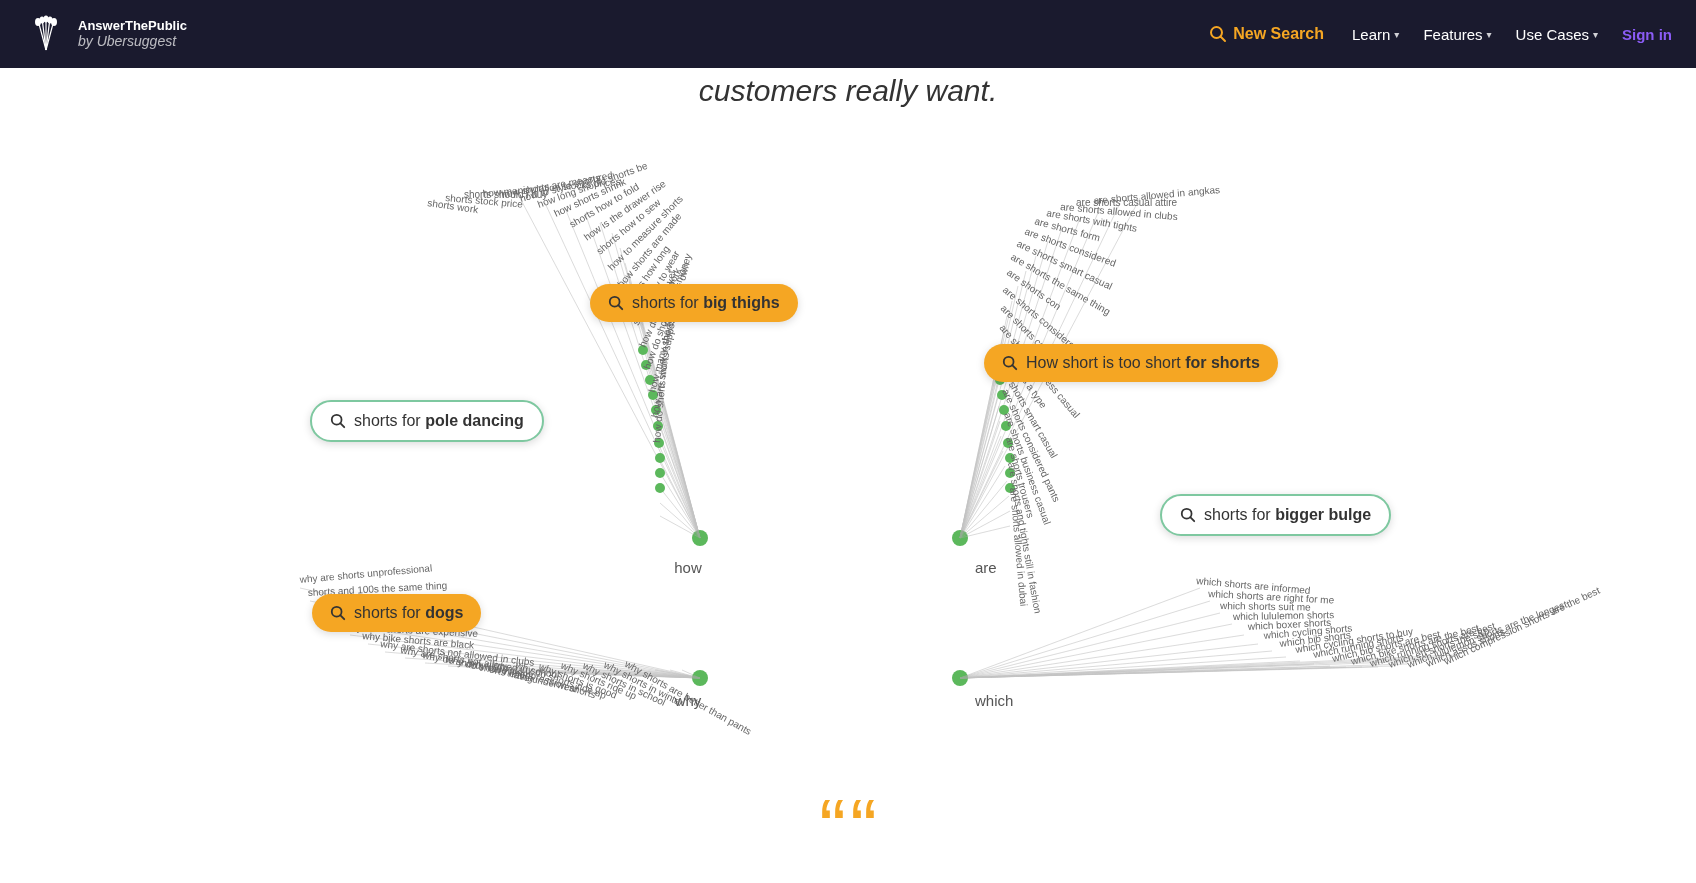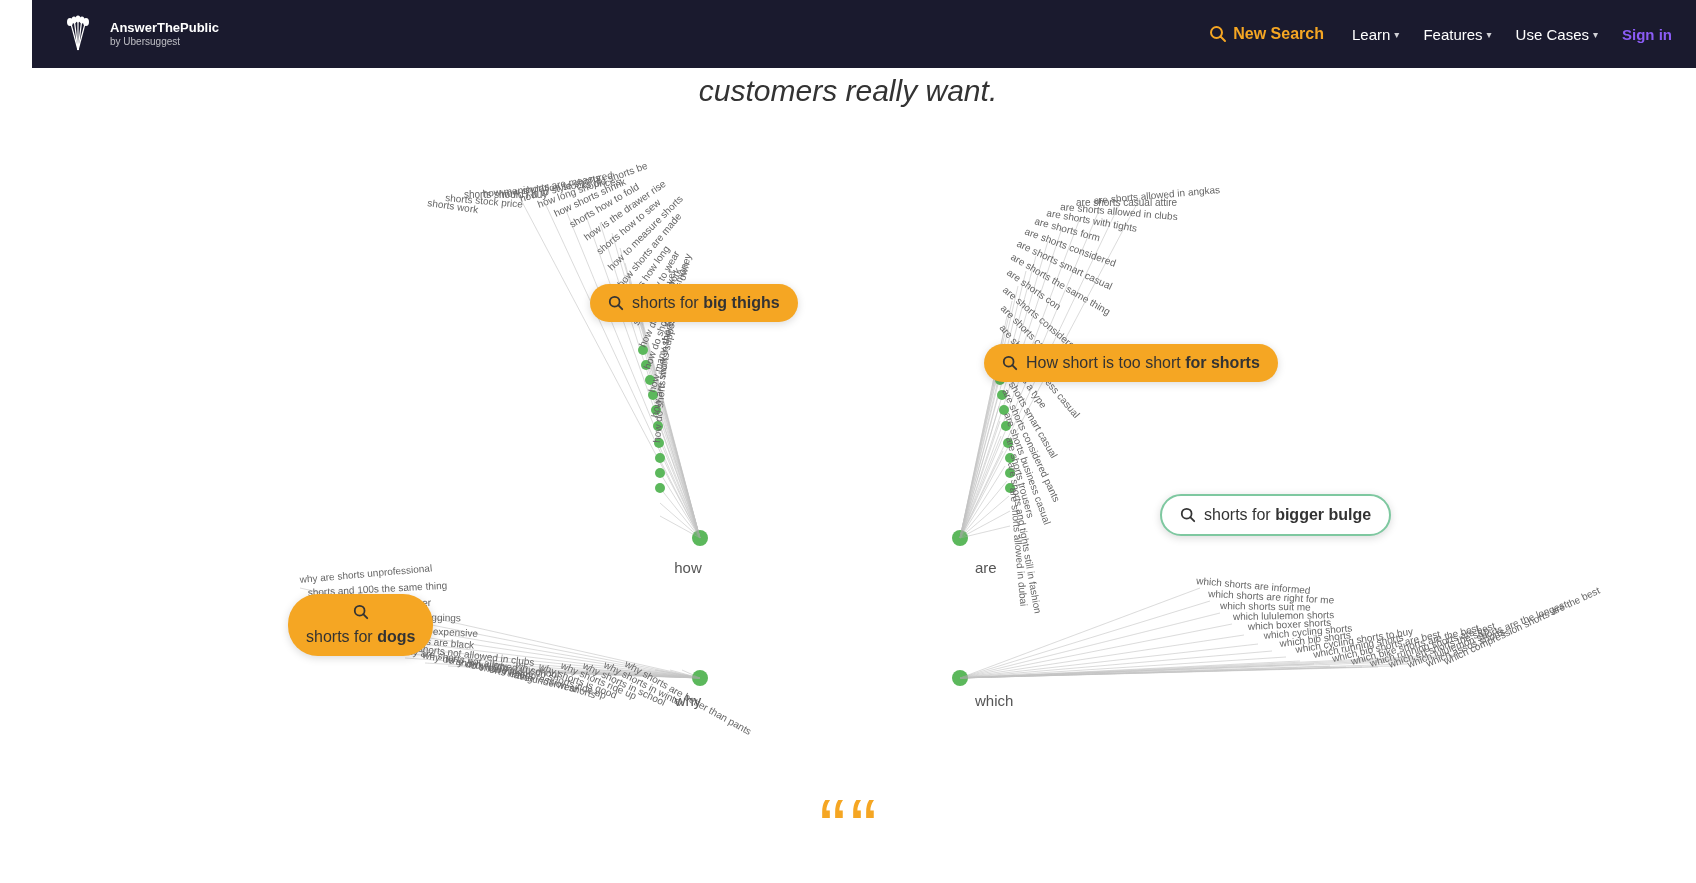--- a/index.html
+++ b/index.html
@@ -3,26 +3,26 @@
   <meta charset="utf-8">
   <style>
     * { margin: 0; padding: 0; box-sizing: border-box; }
     body { font-family: -apple-system, BlinkMacSystemFont, 'Segoe UI', sans-serif; background: #fff; overflow-x: hidden; }
 
     
     nav {
       position: fixed; top: 0; left: 0; right: 0; z-index: 100;
       background: #1a1a2e;
       height: 68px;
-      display: flex; align-items: center; padding: 0 24px; margin-left: 32px;
+      display: flex; align-items: center; padding: 0 24px;
     }
     .nav-logo { display: flex; align-items: center; gap: 10px; }
     .logo-svg { width: 44px; height: 44px; }
     .logo-text { color: #fff; font-size: 13px; line-height: 1.2; }
-    .logo-text span { display: block; font-size: 10px; opacity: 0.7; }
+    .logo-text span { display: block; font-size: 14px; opacity: 0.7; font-style: italic; }
     .nav-spacer { flex: 1; }
     .nav-new-search {
       color: #f5a623; font-weight: 600; font-size: 16px;
       display: flex; align-items: flex-start; gap: 6px; cursor: pointer;
       margin-right: 28px;
     }
     .nav-link {
       color: #fff; font-size: 15px; margin-right: 24px;
       display: flex; align-items: center; gap: 4px; cursor: pointer;
     }
@@ -372,22 +372,29 @@
     </svg>
 
     <div class="bubble bubble-orange" style="top:160px;left:590px;">
       <svg class="search-icon-svg" viewBox="0 0 18 18">
         <circle cx="7.5" cy="7.5" r="5.5" stroke="#333" stroke-width="2" fill="none"></circle>
         <line x1="11.5" y1="11.5" x2="16" y2="16" stroke="#333" stroke-width="2" stroke-linecap="round"></line>
       </svg>
       <span>shorts for <b>big thighs</b></span>
     </div>
 
-
-    <div class="bubble bubble-orange" style="top:470px;left:288px;flex-direction:column;">
+    <div class="bubble bubble-green" style="top:292px;left:310px;">
+      <svg class="search-icon-svg" viewBox="0 0 18 18">
+        <circle cx="7.5" cy="7.5" r="5.5" stroke="#333" stroke-width="2" fill="none"></circle>
+        <line x1="11.5" y1="11.5" x2="16" y2="16" stroke="#333" stroke-width="2" stroke-linecap="round"></line>
+      </svg>
+      <span>shorts for <b>pole dancing</b></span>
+    </div>
+
+    <div class="bubble bubble-orange" style="top:470px;left:312px;">
       <svg class="search-icon-svg" viewBox="0 0 18 18">
         <circle cx="7.5" cy="7.5" r="5.5" stroke="#333" stroke-width="2" fill="none"></circle>
         <line x1="11.5" y1="11.5" x2="16" y2="16" stroke="#333" stroke-width="2" stroke-linecap="round"></line>
       </svg>
       <span>shorts for <b>dogs</b></span>
     </div>
 
     <div class="bubble bubble-orange" style="top:220px;left:984px;">
       <svg class="search-icon-svg" viewBox="0 0 18 18">
         <circle cx="7.5" cy="7.5" r="5.5" stroke="#333" stroke-width="2" fill="none"></circle>

